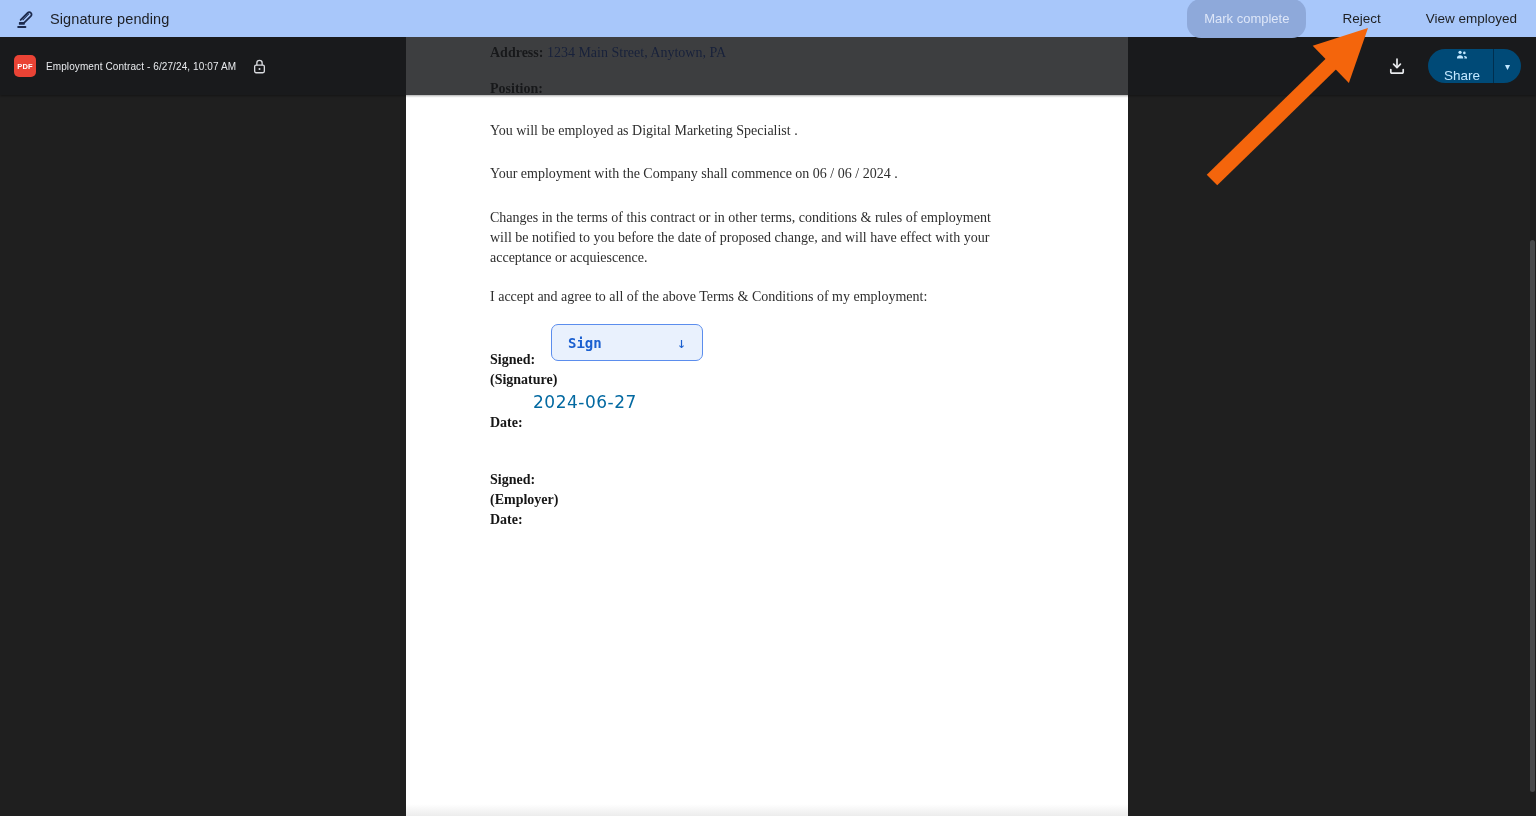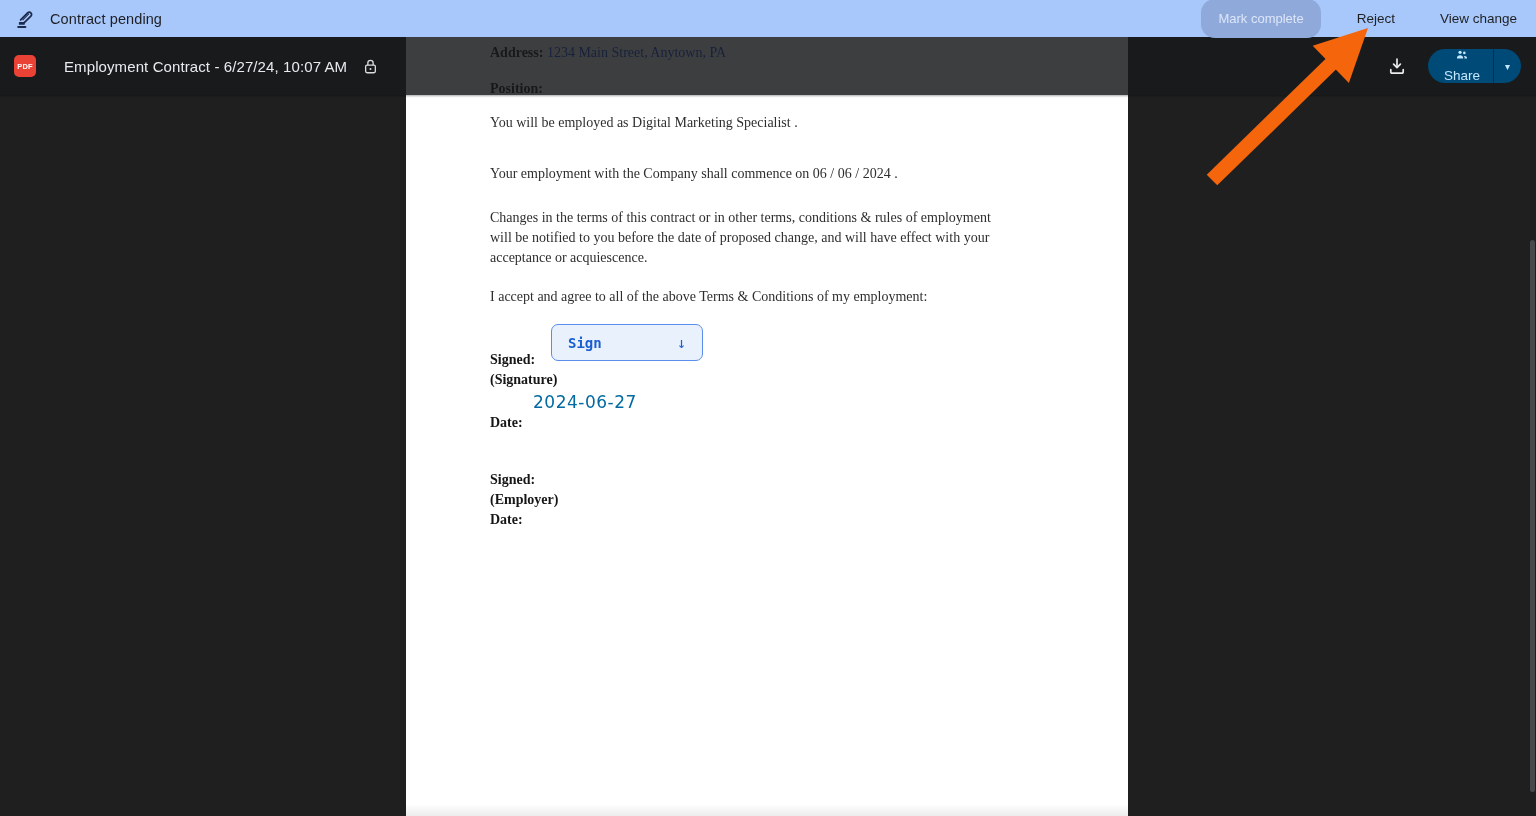--- a/index.html
+++ b/index.html
@@ -30,21 +30,21 @@
     font-family:"DejaVu Sans",sans-serif;font-size:17px;letter-spacing:.5px;color:#0369a1;}
 
   
   .toolbar{position:absolute;top:37px;left:0;width:1536px;height:58px;
     background:rgba(24,25,28,.84);z-index:2;display:flex;align-items:center;
     box-shadow:0 1px 2px rgba(0,0,0,.35);}
   .tb-left{display:flex;align-items:center;padding-left:14px;}
   .pdf-badge{width:22px;height:22px;border-radius:5px;background:var(--pdf_red,#ea4335);
     color:#fff;font-size:7.5px;font-weight:700;letter-spacing:.2px;
     display:flex;align-items:center;justify-content:center;}
-  .tb-title{margin-left:28px;font-size:15px;font-weight:500;letter-spacing:.1px;
+  .tb-title{margin-left:10px;font-size:10px;font-weight:500;letter-spacing:.1px;
     color:var(--toolbar_text,#e8eaed);}
   .lock{margin-left:16px;display:flex;align-items:center;}
   .tb-right{margin-left:auto;display:flex;align-items:center;gap:20px;padding-right:15px;}
   .icon-btn{background:none;border:none;padding:0;display:flex;align-items:center;cursor:pointer;}
   .share{height:34px;border-radius:17px;background:var(--share_bg,#004a77);
     color:var(--share_text,#c2e7ff);display:flex;align-items:stretch;overflow:hidden;
     border:none;padding:0;cursor:pointer;}
   .share-main{display:flex;align-items:center;gap:8px;padding:0 13px 0 16px;
     font-size:13.5px;font-weight:500;flex-direction:column;}
   .share-divider{width:1px;background:rgba(0,15,30,.45);}
@@ -76,21 +76,21 @@
 
 <div class="screen">
 
   <div class="page">
     <div class="doc" style="top:6px">
       <span class="lbl">Address:</span>
       <span class="addr-val">1234 Main Street, Anytown, PA</span>
     </div>
     <div class="doc lbl" style="top:42px">Position:</div>
 
-    <div class="doc para" style="top:76px">You will be employed as Digital Marketing Specialist .</div>
+    <div class="doc para" style="top:84px">You will be employed as Digital Marketing Specialist .</div>
     <div class="doc para" style="top:127px">Your employment with the Company shall commence on 06 / 06 / 2024 .</div>
     <div class="doc para" style="top:250px">I accept and agree to all of the above Terms &amp; Conditions of my employment:</div>
     <div class="doc para-wrap" style="top:171px;position:absolute;left:84px;font-size:14px;line-height:20px">Changes in the terms of this contract or in other terms, conditions &amp; rules of employment will be notified to you before the date of proposed change, and will have effect with your acceptance or acquiescence.</div>
 
     <button class="sign-btn">
       <span class="sign-word">Sign</span>
       <span class="sign-arrow">↓</span>
     </button>
 
     <div class="doc lbl" style="top:313px">Signed:</div>
@@ -140,26 +140,26 @@
   </div>
 
   <div class="banner">
     <div class="banner-left">
       <svg width="25" height="25" viewBox="0 0 24 24">
         <path d="M8.3 13.4 L15 6.6 c0.9-0.9 2.3-0.9 3.1 0 c0.9 0.9 0.9 2.3 0 3.1 L11.3 16.4" fill="none" stroke="#1d2b4d" stroke-width="1.7" stroke-linecap="round"></path>
         <path d="M16.3 7.4 L10.2 13.6" fill="none" stroke="#1d2b4d" stroke-width="1"></path>
         <rect x="6.6" y="15.4" width="5.6" height="2.7" rx="0.6" fill="#1d2b4d"></rect>
         <rect x="5" y="19.3" width="8.8" height="1.8" rx="0.9" fill="#1d2b4d"></rect>
       </svg>
-      <span class="banner-status">Contract pending</span>
+      <span class="banner-status">Signature pending</span>
     </div>
     <div class="banner-right">
       <button class="pill-btn">Mark complete</button>
       <button class="text-btn reject">Reject</button>
-      <button class="text-btn">View change</button>
+      <button class="text-btn">View employed</button>
     </div>
   </div>
 
   <svg class="anno-arrow" width="220" height="190" viewBox="0 0 220 190">
     <line x1="22" y1="172" x2="143" y2="54" style="stroke:var(--arrow_orange,#f4650c)" stroke-width="15"></line>
     <polygon points="178,20 158.9,74.9 122.7,37.7" style="fill:var(--arrow_orange,#f4650c)"></polygon>
   </svg>
 
   <div class="scroll-thumb"></div>
 

